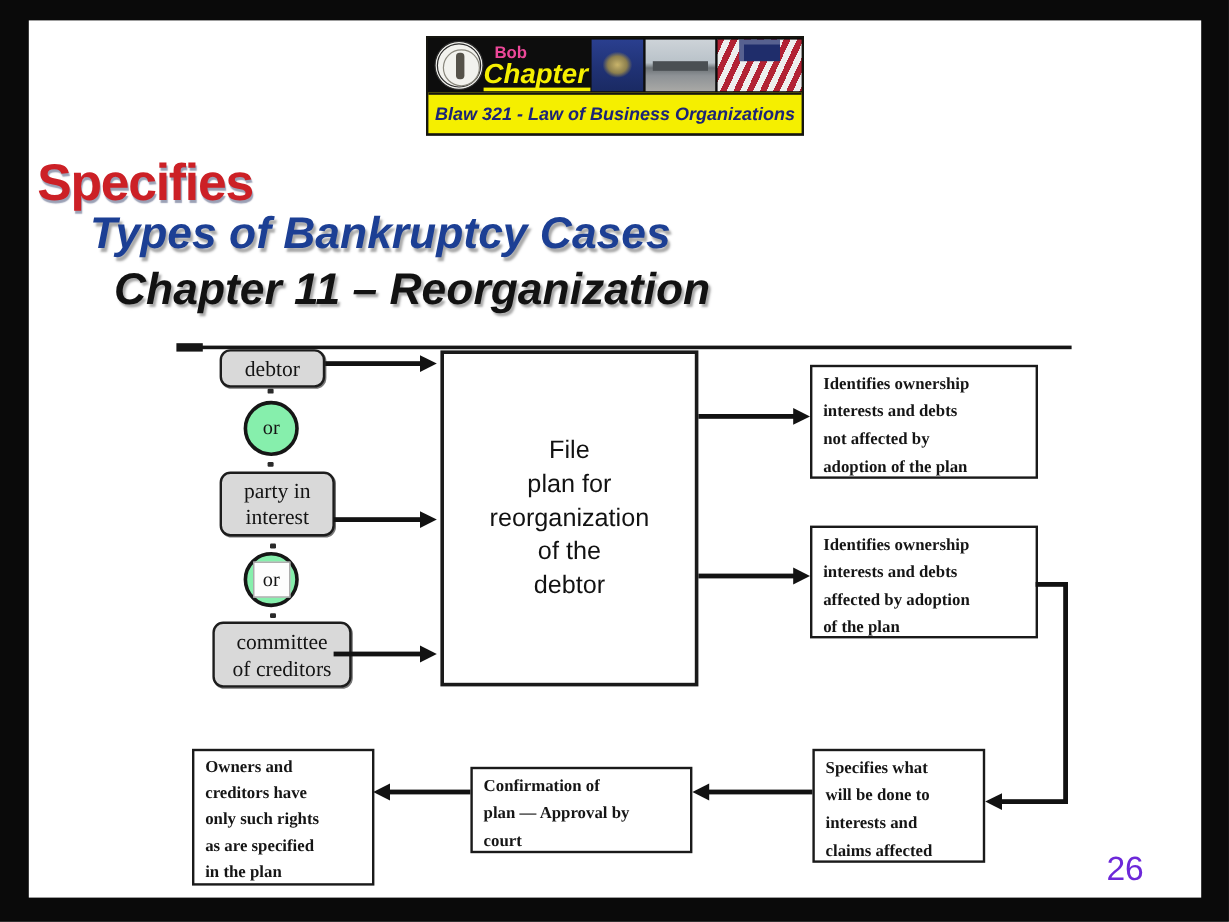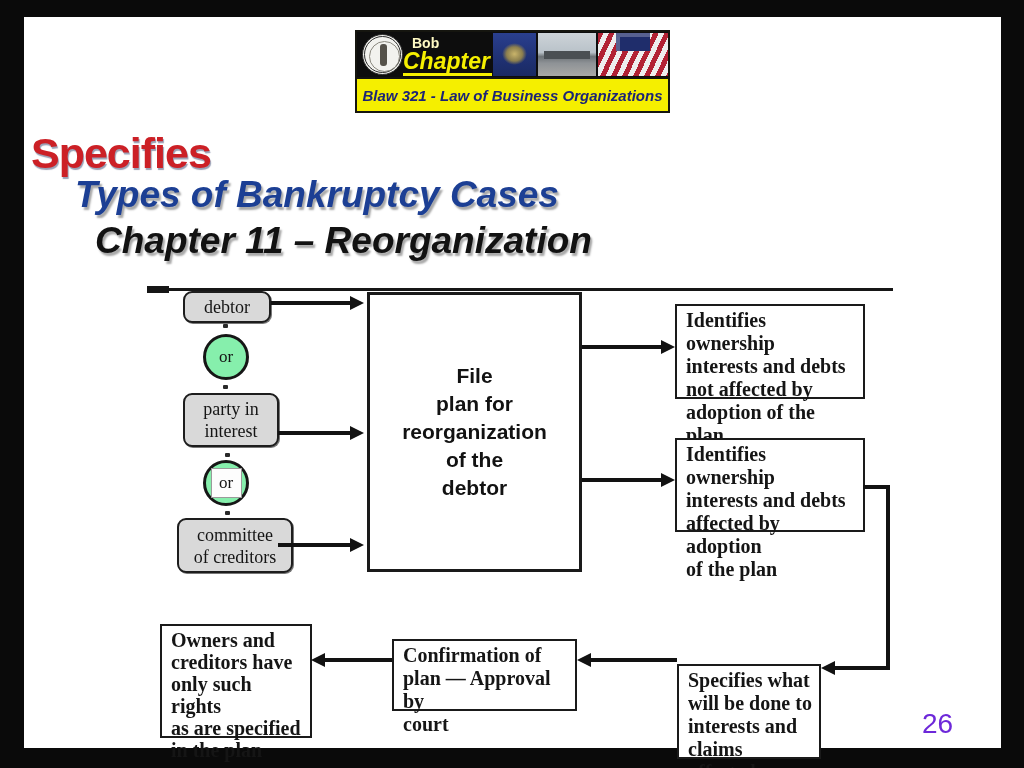--- a/index.html
+++ b/index.html
@@ -12,21 +12,21 @@
   
   #banner { position:absolute; left:331px; top:13px; width:315px; height:83px;
             border:2px solid #15150f; background:#101010; }
   #banner-top { position:absolute; left:0; top:0; width:100%; height:45px; background:#0d0d0d; }
   #seal { position:absolute; left:5px; top:2px; width:41px; height:41px; border-radius:50%;
           background:#f2f2ee; border:3px double #2c2c2c; }
   #seal::after { content:''; position:absolute; left:15px; top:7px; width:7px; height:22px;
                  background:#55524a; border-radius:3px; }
   #seal::before { content:''; position:absolute; left:4px; top:4px; width:29px; height:29px;
                   border-radius:50%; border:1px solid #8a887e; }
-  #bob { position:absolute; left:55px; top:3px; color:#fef9c3; font-size:14px; font-weight:bold; }
+  #bob { position:absolute; left:55px; top:3px; color:#ec4899; font-size:14px; font-weight:bold; }
   #farley { position:absolute; left:46px; top:17px; color:#f5ef00; font-size:23px; font-weight:bold;
             font-style:italic; border-bottom:3px solid #f5ef00; padding:0 2px 0 0; line-height:24px;}
   .thumb { position:absolute; top:1px; height:43px; }
   #ny-flag { left:136px; width:43px;
              background:linear-gradient(180deg,#2a3f8f 0%,#203275 55%,#1a2a63 100%); }
   #ny-flag::after { content:''; position:absolute; left:9px; top:10px; width:25px; height:22px;
                     background:radial-gradient(ellipse at center,#c9b46a 0%,#8c7f4e 45%,transparent 70%);
                     border-radius:50%; }
   #campus { left:181px; width:58px;
             background:linear-gradient(180deg,#cdd3d8 0%,#b9c2c9 45%,#6c7276 55%,#8e9296 70%,#a9a9a6 100%); }
@@ -73,30 +73,30 @@
   #or-2 { left:179px; top:443px; }
   #or-2 .sq { width:31px; height:30px; border:1px solid #9a9a9a; display:flex;
               align-items:center; justify-content:center; background:#fdfdfd; }
 
   .dot { position:absolute; width:5px; height:4px; background:#2a2a2a; border-radius:1px; }
   #dot-1 { left:199px; top:307px; } #dot-2 { left:199px; top:368px; }
   #dot-3 { left:201px; top:436px; } #dot-4 { left:201px; top:494px; }
 
   #box-center { position:absolute; left:343px; top:275px; width:215px; height:280px;
                 background:#fff; border:3px solid #1a1a1a; display:flex; align-items:center;
-                justify-content:center; text-align:center; font-weight:bold; font-size:21px;
+                justify-content:center; text-align:center; font-weight:normal; font-size:21px;
                 line-height:28px; color:#121212; }
 
   .sqbox { position:absolute; background:#fff; border:2px solid #1a1a1a; font-weight:bold;
-           font-size:20px; line-height:23px; padding:3px 6px 8px 9px; }
+           font-size:14px; line-height:23px; padding:3px 6px 8px 9px; }
   #box-out1 { left:651px; top:287px; width:190px; height:95px; }
   #box-out2 { left:651px; top:421px; width:190px; height:94px; }
   #box-owners { left:136px; top:607px; width:152px; height:114px; line-height:22px; }
   #box-confirm { left:368px; top:608px; width:185px; height:72px;margin-top:14px; }
-  #box-specifies { left:653px; top:607px; width:144px; height:95px;margin-top:40px; }
+  #box-specifies { left:653px; top:607px; width:144px; height:95px; }
 
   .hline { position:absolute; height:4px; background:#121212; }
   .vline { position:absolute; width:4px; background:#121212; }
   .arr-r::after { content:''; position:absolute; right:-13px; top:-5px; width:0; height:0;
                   border-left:14px solid #121212; border-top:7px solid transparent;
                   border-bottom:7px solid transparent; }
   .arr-l::before { content:''; position:absolute; left:-13px; top:-5px; width:0; height:0;
                    border-right:14px solid #121212; border-top:7px solid transparent;
                    border-bottom:7px solid transparent; }
   #a-debtor    { left:247px; top:284px; width:80px; }

